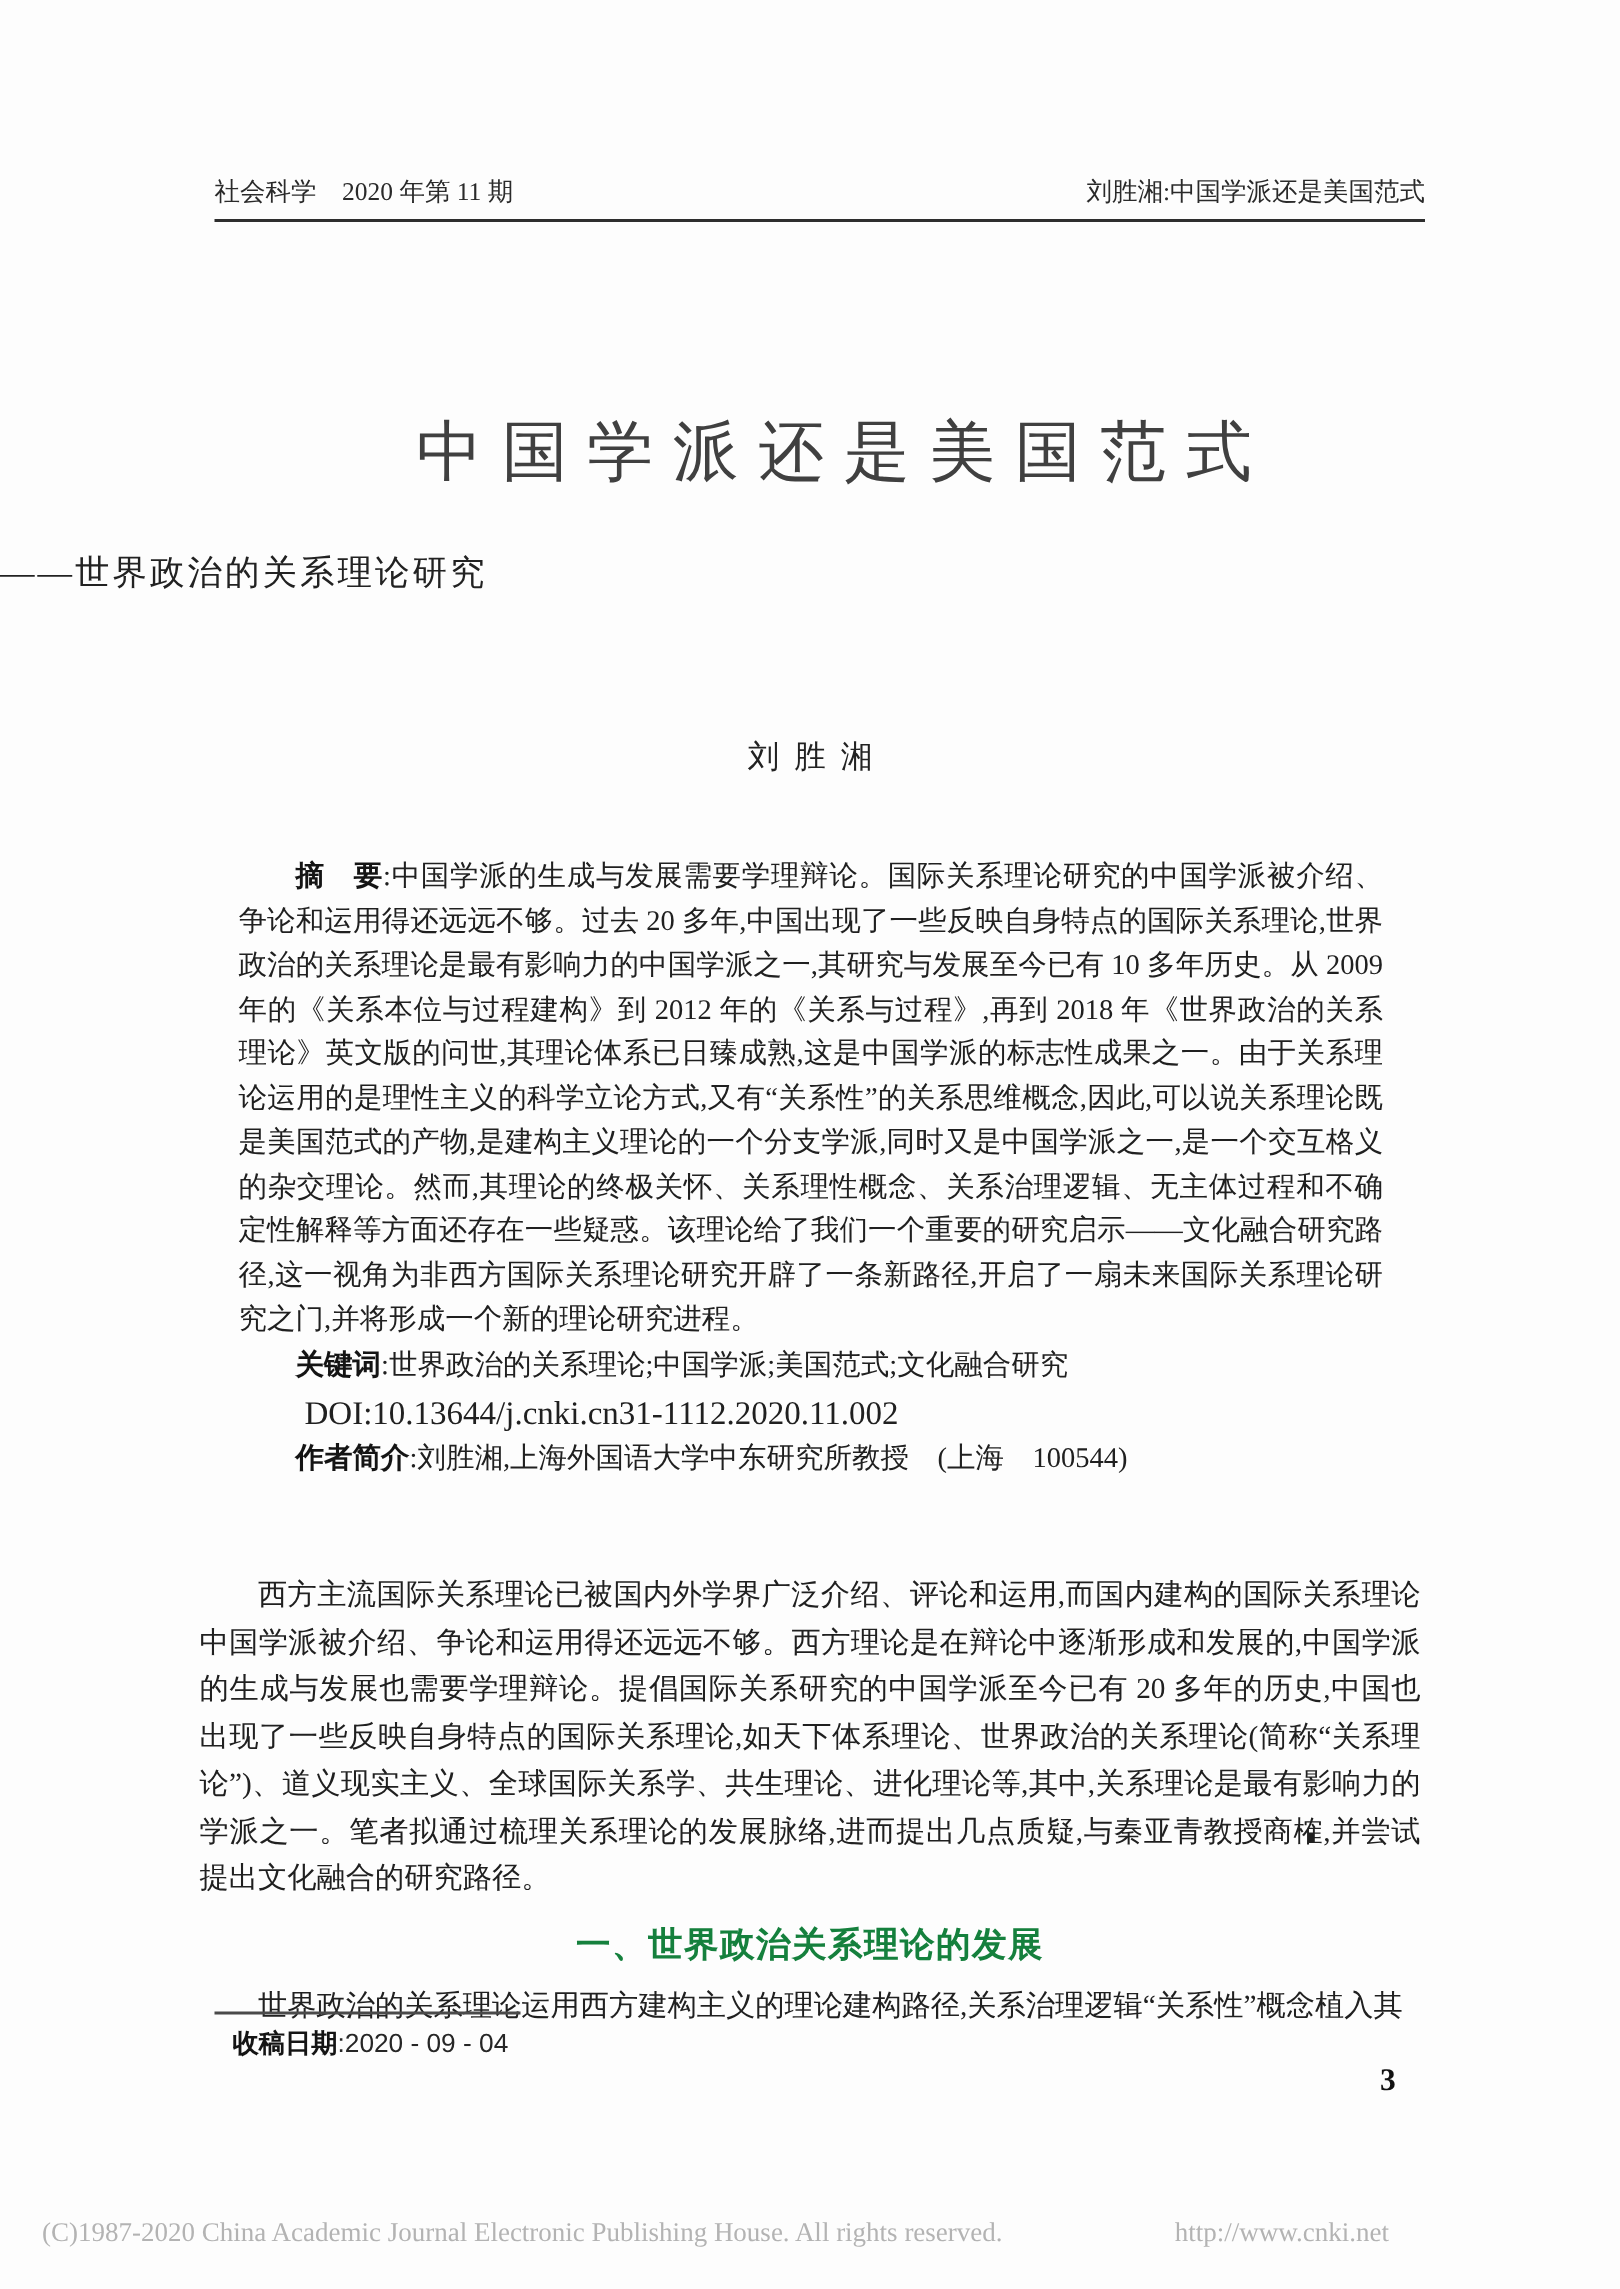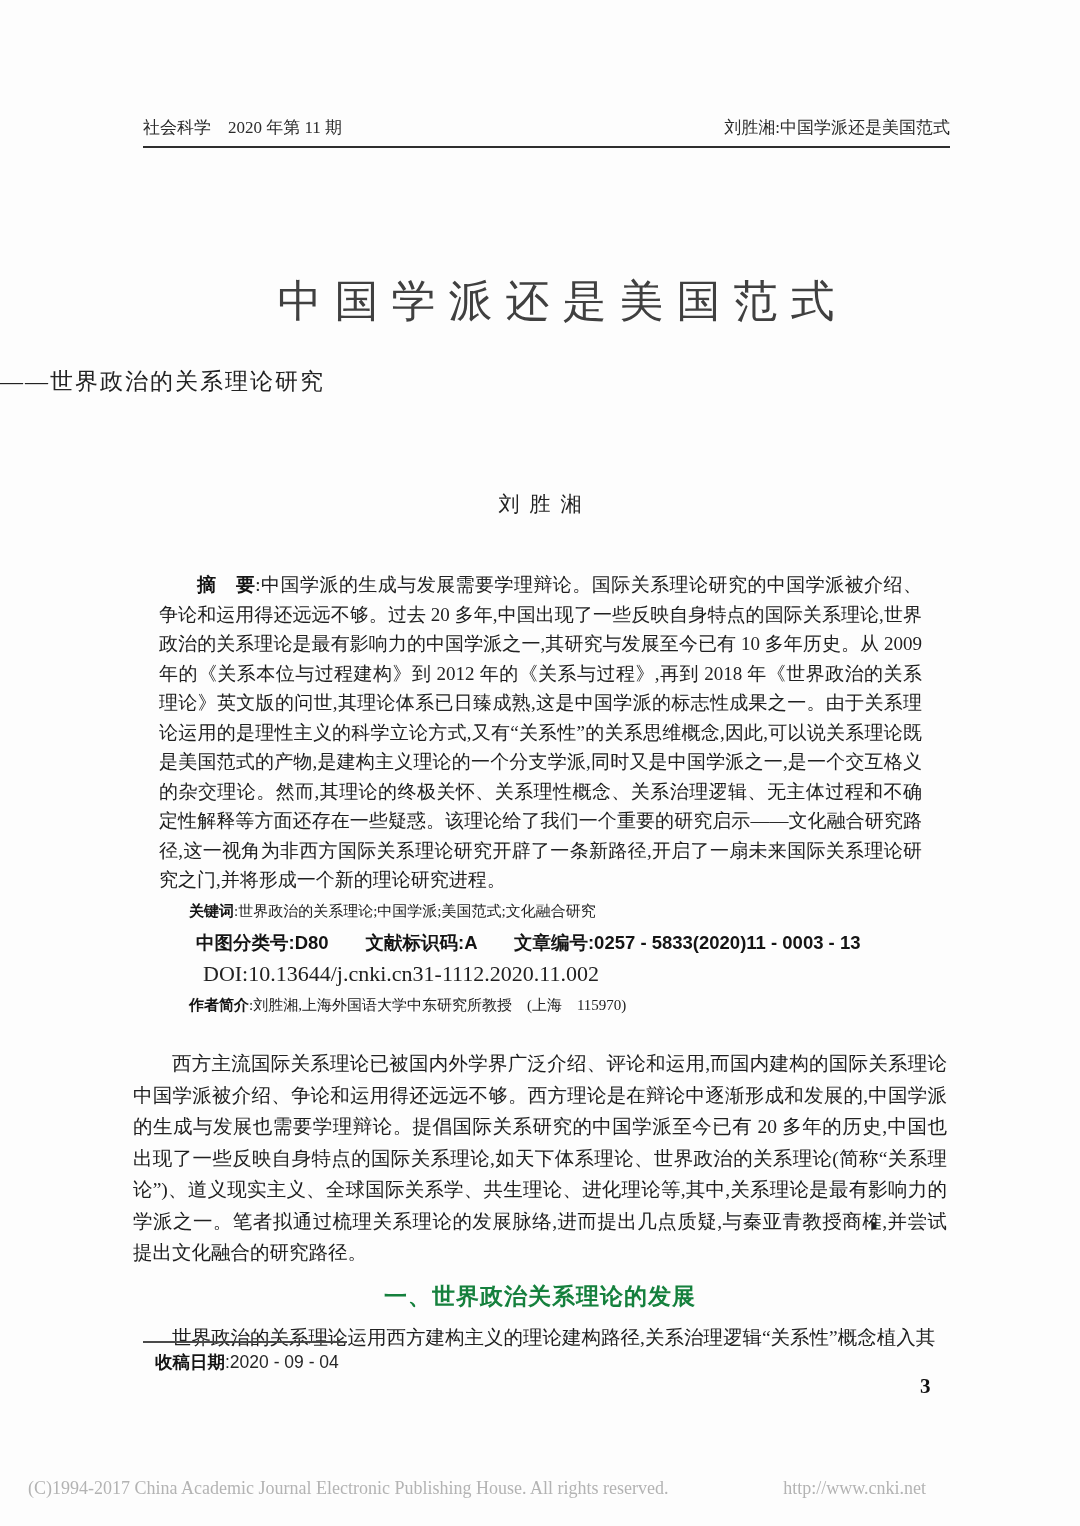--- a/index.html
+++ b/index.html
@@ -54,21 +54,21 @@
     top: 570px; left: 159px; width: 763px;
   }
   .abstract-text {
     margin: 0;
     font-size: 19px; line-height: 29.5px;
     text-align: justify; text-indent: 2em;
     color: #202020;
   }
   .meta-line {
     margin: 0; padding-left: 2em;
-    font-size: 15px; line-height: 32px;
+    font-size: 19px; line-height: 32px;
     color: #202020;
   }
   .meta-label {
     font-family: "Liberation Sans", "DejaVu Sans", sans-serif;
     font-weight: bold; color: #141414;
   }
   .clc-line {
     font-family: "Liberation Sans", "DejaVu Sans", sans-serif;
     font-weight: bold; color: #141414; font-size: 18.5px;
   }
@@ -128,34 +128,33 @@
   </div>
   <div class="header-rule"></div>
 
   <div class="title">中国学派还是美国范式</div>
   <div class="subtitle">——世界政治的关系理论研究</div>
   <div class="author">刘胜湘</div>
 
   <div class="abstract-col">
     <p class="abstract-text"><span class="meta-label">摘　要</span><span>:中国学派的生成与发展需要学理辩论。国际关系理论研究的中国学派被介绍、争论和运用得还远远不够。过去 20 多年,中国出现了一些反映自身特点的国际关系理论,世界政治的关系理论是最有影响力的中国学派之一,其研究与发展至今已有 10 多年历史。从 2009 年的《关系本位与过程建构》到 2012 年的《关系与过程》,再到 2018 年《世界政治的关系理论》英文版的问世,其理论体系已日臻成熟,这是中国学派的标志性成果之一。由于关系理论运用的是理性主义的科学立论方式,又有“关系性”的关系思维概念,因此,可以说关系理论既是美国范式的产物,是建构主义理论的一个分支学派,同时又是中国学派之一,是一个交互格义的杂交理论。然而,其理论的终极关怀、关系理性概念、关系治理逻辑、无主体过程和不确定性解释等方面还存在一些疑惑。该理论给了我们一个重要的研究启示——文化融合研究路径,这一视角为非西方国际关系理论研究开辟了一条新路径,开启了一扇未来国际关系理论研究之门,并将形成一个新的理论研究进程。</span></p>
     <p class="meta-line"><span class="meta-label">关键词</span><span>:世界政治的关系理论;中国学派;美国范式;文化融合研究</span></p>
-    <p class="meta-line clc-line">中图分类号:D80　　文献标识码:A　　文章编号:0257 - 5833(2020)11 - 0003 - 13</p>
     <p class="meta-line doi-line">DOI:10.13644/j.cnki.cn31-1112.2020.11.002</p>
-    <p class="meta-line"><span class="meta-label">作者简介</span><span>:刘胜湘,上海外国语大学中东研究所教授　(上海　115970)</span></p>
+    <p class="meta-line"><span class="meta-label">作者简介</span><span>:刘胜湘,上海外国语大学中东研究所教授　(上海　100544)</span></p>
   </div>
 
   <div class="body-col">
     <p class="body-par">西方主流国际关系理论已被国内外学界广泛介绍、评论和运用,而国内建构的国际关系理论中国学派被介绍、争论和运用得还远远不够。西方理论是在辩论中逐渐形成和发展的,中国学派的生成与发展也需要学理辩论。提倡国际关系研究的中国学派至今已有 20 多年的历史,中国也出现了一些反映自身特点的国际关系理论,如天下体系理论、世界政治的关系理论(简称“关系理论”)、道义现实主义、全球国际关系学、共生理论、进化理论等,其中,关系理论是最有影响力的学派之一。笔者拟通过梳理关系理论的发展脉络,进而提出几点质疑,与秦亚青教授商榷,并尝试提出文化融合的研究路径。</p>
     <div class="section-heading">一、世界政治关系理论的发展</div>
     <p class="body-par">世界政治的关系理论运用西方建构主义的理论建构路径,关系治理逻辑“关系性”概念植入其</p>
   </div>
 
   <div class="footnote-rule"></div>
   <div class="footnote"><span class="meta-label">收稿日期</span><span>:2020 - 09 - 04</span></div>
 
   <div class="page-number">3</div>
 
   <div class="footer">
-    <span>(C)1994-2017 China Academic Journal Electronic Publishing House. All rights reserved.</span>
+    <span>(C)1987-2020 China Academic Journal Electronic Publishing House. All rights reserved.</span>
     <span>http://www.cnki.net</span>
   </div>
 
 </div>
 
 </body></html>

